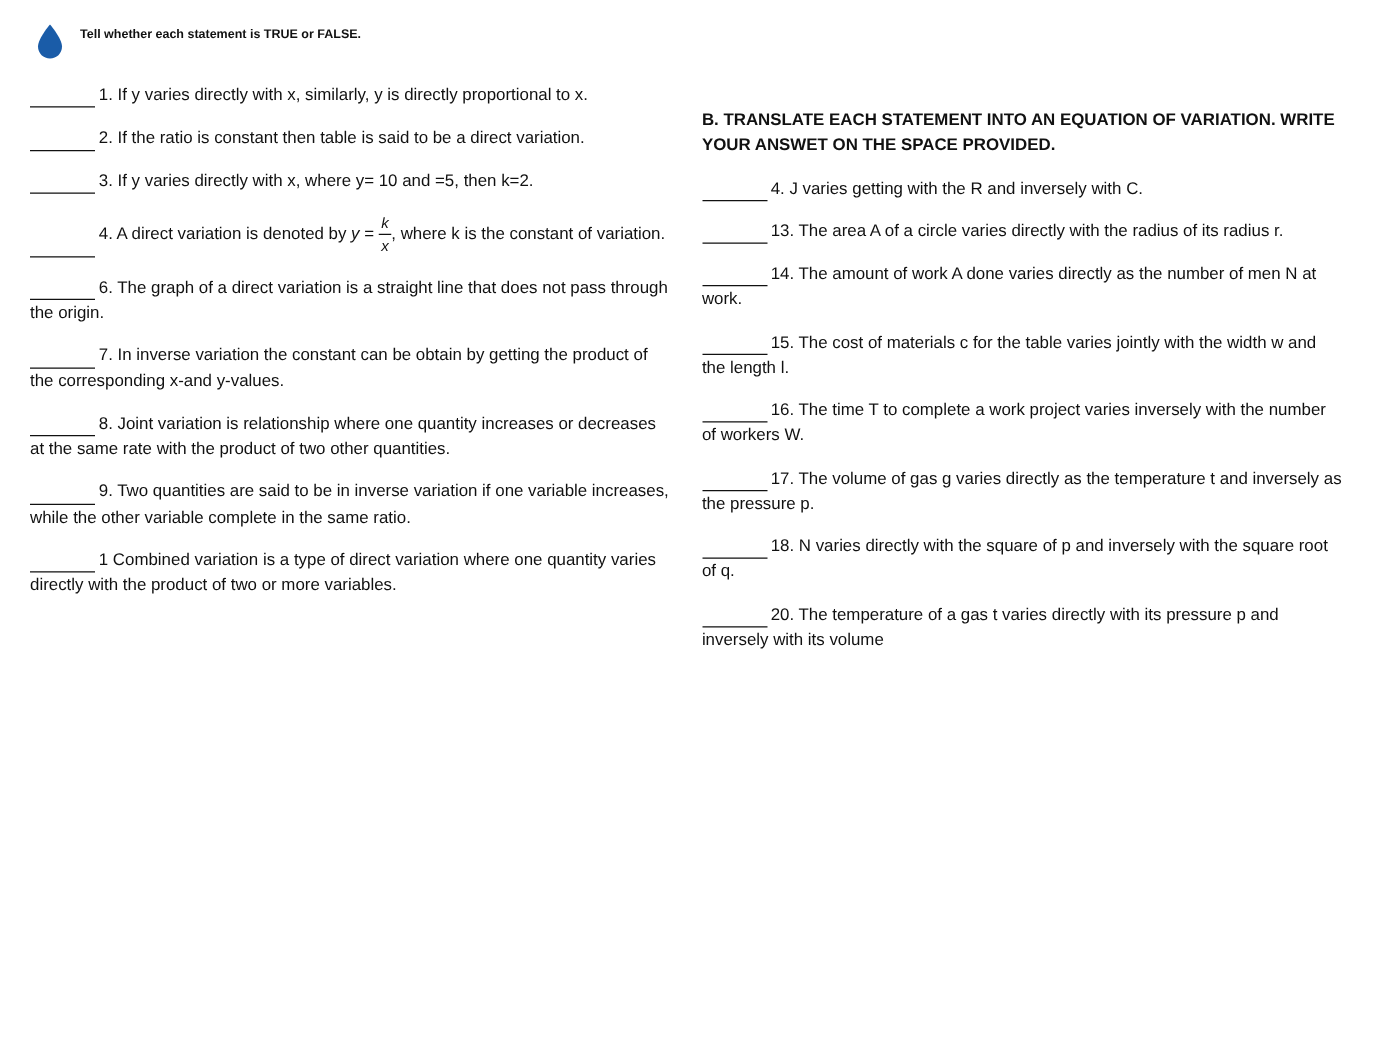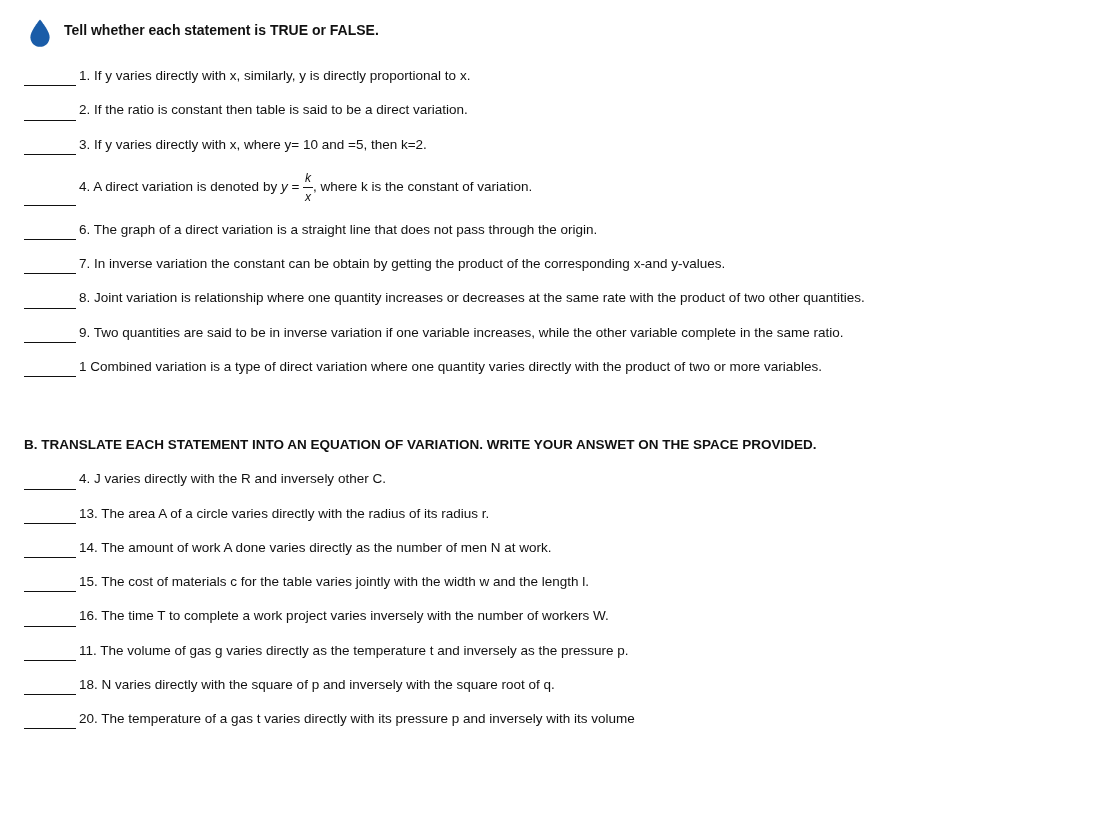--- a/index.html
+++ b/index.html
@@ -17,28 +17,27 @@
       align-items: flex-start;
       margin-bottom: 16px;
     }
     .header-icon {
       width: 32px;
       height: 32px;
       margin-right: 8px;
       flex-shrink: 0;
     }
     .header-title {
-      font-size: 14px;
+      font-size: 10px;
       font-weight: bold;
       margin-top: 4px;
     }
     .main-content {
       display: flex;
       gap: 24px;
-      flex-direction: column;
     }
     .left-col {
       flex: 1;
       min-width: 0;
     }
     .right-col {
       flex: 1;
       min-width: 0;
     }
     .item {
@@ -134,41 +133,41 @@
     </div>
 
   </div>
 
   <div class="right-col">
 
     <div class="section-header">B. TRANSLATE EACH STATEMENT INTO AN EQUATION OF VARIATION. WRITE YOUR ANSWET ON THE SPACE PROVIDED.</div>
 
 
     <div class="item">
-      <span class="blank"></span><span>4.</span> <span>J varies directly with the R and inversely other C.</span>
+      <span class="blank"></span><span>4.</span> <span>J varies getting with the R and inversely with C.</span>
     </div>
 
     <div class="item">
       <span class="blank"></span><span>13.</span> <span>The area A of a circle varies directly with the radius of its radius r.</span>
     </div>
 
     <div class="item">
       <span class="blank"></span><span>14.</span> <span>The amount of work A done varies directly as the number of men N at work.</span>
     </div>
 
     <div class="item">
       <span class="blank"></span><span>15.</span> <span>The cost of materials c for the table varies jointly with the width w and the length l.</span>
     </div>
 
     <div class="item">
       <span class="blank"></span><span>16.</span> <span>The time T to complete a work project varies inversely with the number of workers W.</span>
     </div>
 
     <div class="item">
-      <span class="blank"></span><span>11.</span> <span>The volume of gas g varies directly as the temperature t and inversely as the pressure p.</span>
+      <span class="blank"></span><span>17.</span> <span>The volume of gas g varies directly as the temperature t and inversely as the pressure p.</span>
     </div>
 
     <div class="item">
       <span class="blank"></span><span>18.</span> <span> N varies directly with the square of p and inversely with the square root of q.</span>
     </div>
 
 
     <div class="item">
       <span class="blank"></span><span>20.</span> <span> The temperature of a gas t varies directly with its pressure p and inversely with its volume</span>
     </div>

